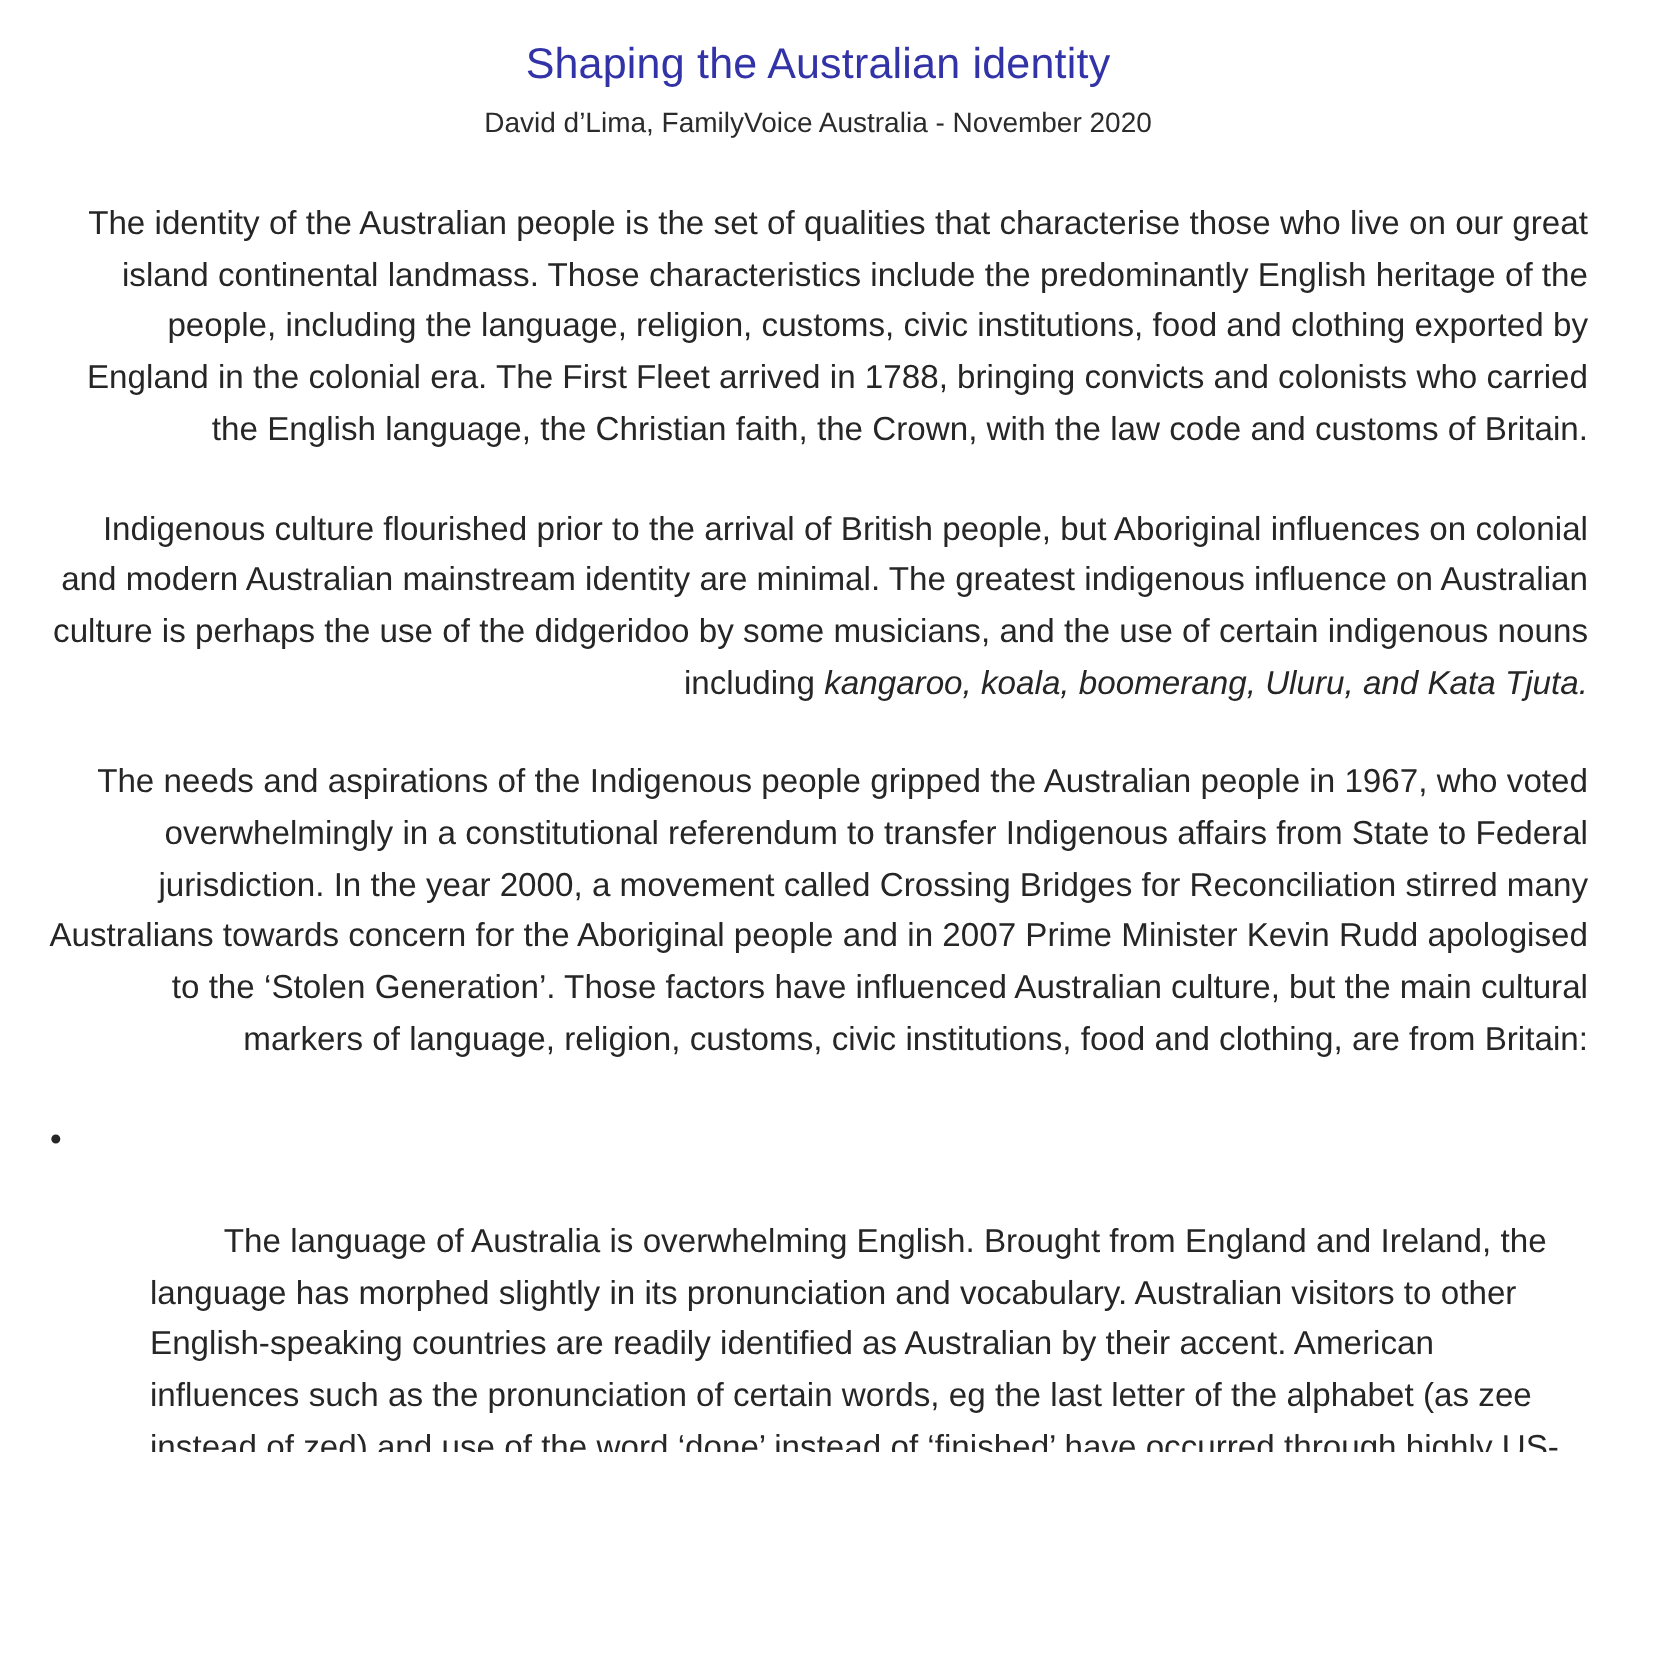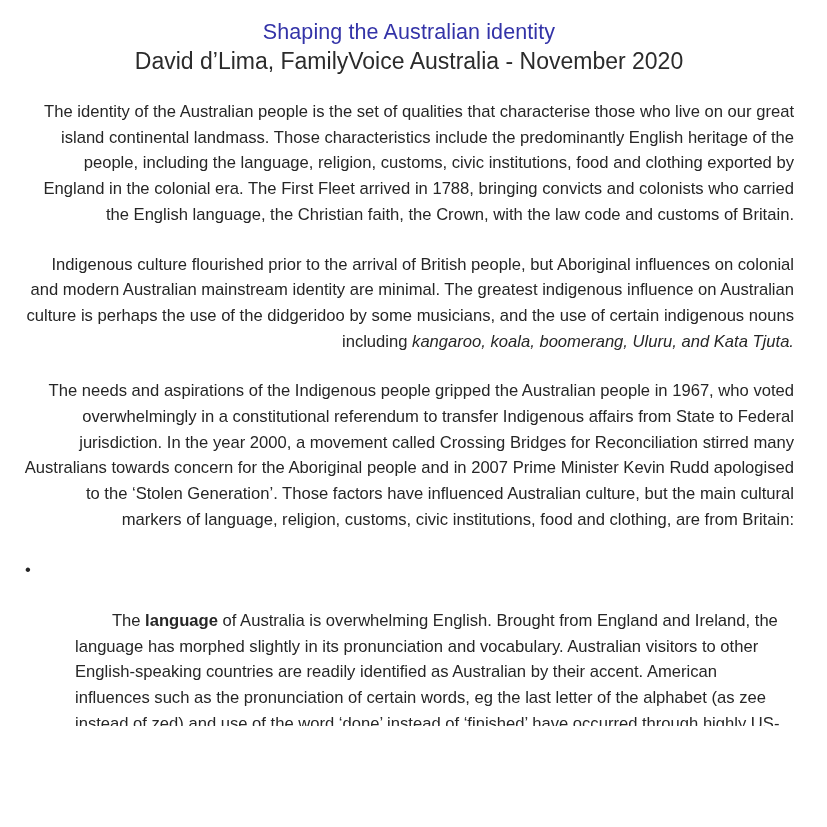--- a/index.html
+++ b/index.html
@@ -33,21 +33,21 @@
     font-size: 21.5px;
     line-height: 26px;
     margin: 0;
     padding-top: 19px;
     font-weight: normal;
     letter-spacing: 0.1px;
   }
   .subtitle {
     text-align: center;
     color: #2b2b2b;
-    font-size: 23px;
+    font-size: 14px;
     line-height: 24px;
     margin: 0;
     padding-top: 4px;
     font-weight: normal;
   }
   p.para {
     font-size: 16.6px;
     line-height: 25.7px;
     margin: 0;
     color: #262626;
@@ -72,21 +72,21 @@
   }
   li.bullet-item .bullet-mark {
     position: absolute;
     left: 1px;
     top: 0;
     font-size: 16.6px;
     line-height: 25.7px;
     color: #262626;
   }
   .bullet-gap { height: 24px; }
-  b, strong { font-weight: bold; }
+  b, strong { font-weight: normal; }
   i, em { font-style: italic; }
 </style>
 </head>
 <body>
 
 <div id="page">
   <div class="doc-body">
 
     <h1 class="title">Shaping the Australian identity</h1>
 

